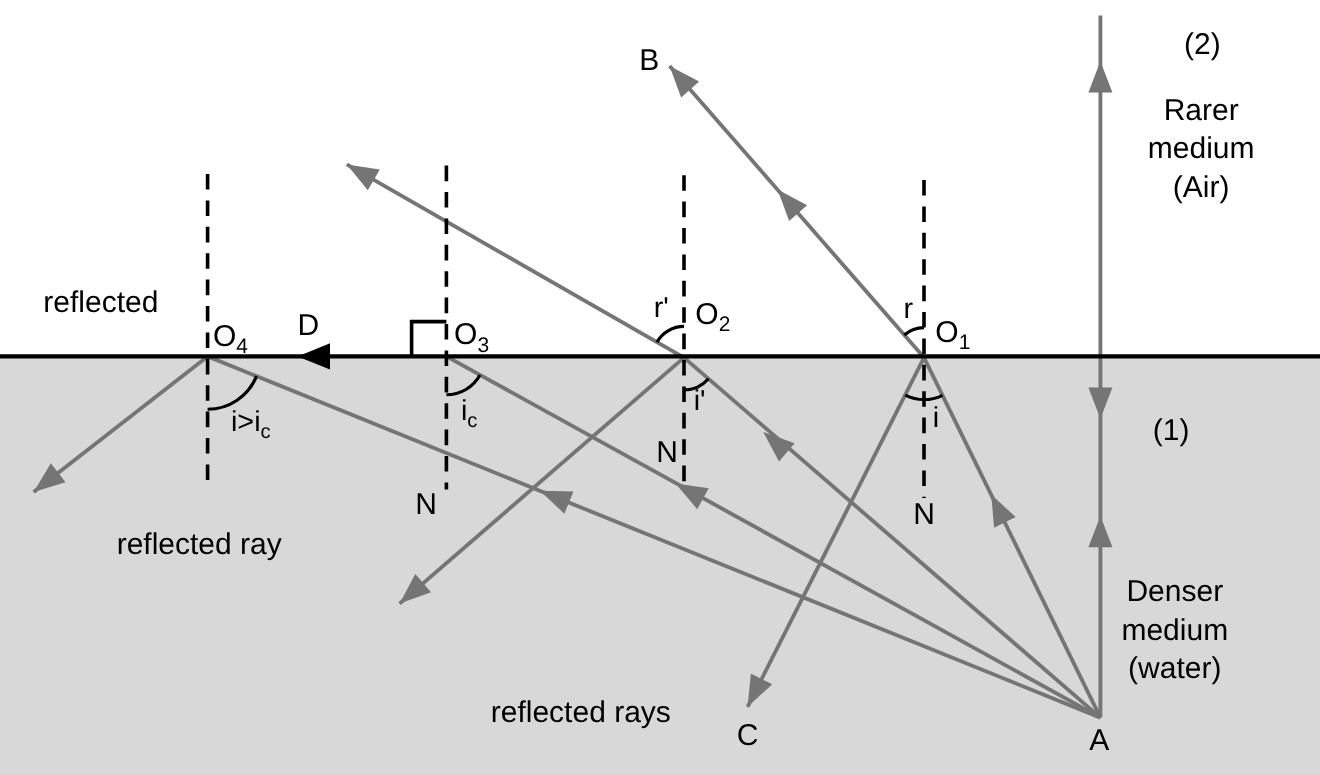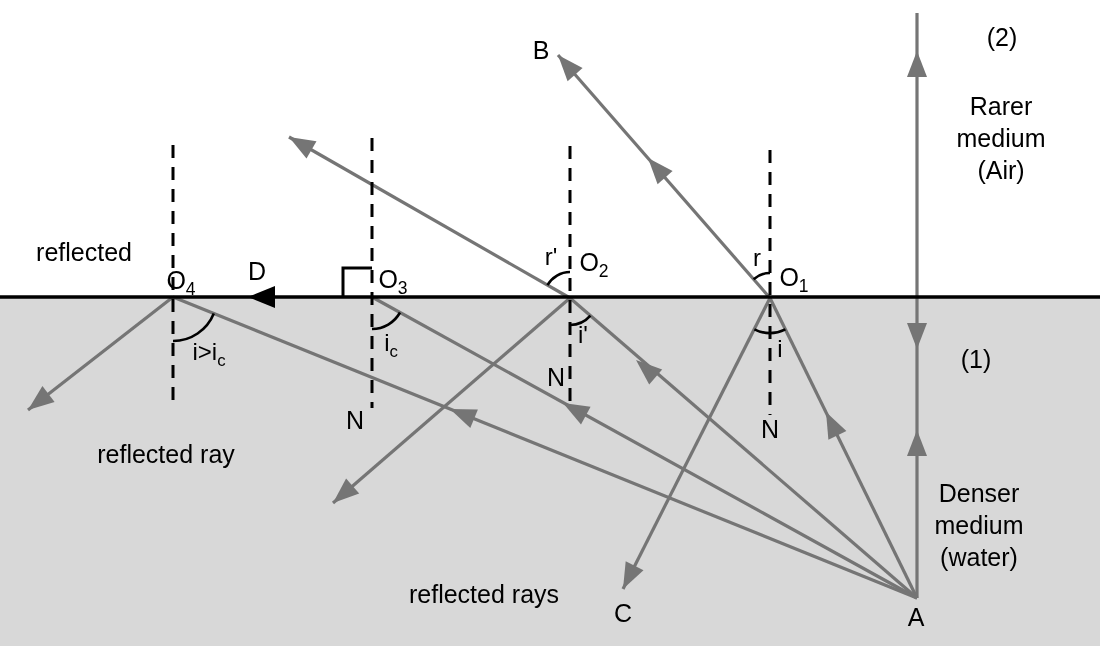--- a/index.html
+++ b/index.html
@@ -77,42 +77,42 @@
     <path class="ink arc" d="M 570 325 A 27 27 0 0 0 590.4 315.7"></path>
     <path class="ink arc" d="M 372 329 A 32 32 0 0 0 400 312.5"></path>
     <path class="ink arc" d="M 173 341 A 44 44 0 0 0 213.8 313.5"></path>
   </svg>
 
   <div class="lbl" style="left:84px;top:252px">
     <div>reflected</div>
   </div>
 
   <div class="lbl" style="left:1002px;top:37px">(2)</div>
-  <div class="lbl" style="left:1001px;top:138px">
+  <div class="lbl" style="left:1001px;top:124px">
     <div>Rarer</div>
     <div>medium</div>
     <div>(Air)</div>
   </div>
 
   <div class="lbl" style="left:976px;top:359px">(1)</div>
   <div class="lbl" style="left:979px;top:525px">
     <div>Denser</div>
     <div>medium</div>
     <div>(water)</div>
   </div>
 
   <div class="lbl" style="left:541px;top:50px">B</div>
   <div class="lbl" style="left:623px;top:613px">C</div>
   <div class="lbl" style="left:257px;top:271px">D</div>
   <div class="lbl" style="left:916px;top:617px">A</div>
 
   <div class="lbl" style="left:794px;top:277px"><span>O</span><sub>1</sub></div>
   <div class="lbl" style="left:594px;top:262px"><span>O</span><sub>2</sub></div>
   <div class="lbl" style="left:393px;top:279px"><span>O</span><sub>3</sub></div>
-  <div class="lbl" style="left:181px;top:280px"><span>O</span><sub>4</sub></div>
+  <div class="lbl" style="left:192px;top:280px"><span>O</span><sub>4</sub></div>
 
   <div class="lbl small" style="left:757px;top:258px">r</div>
   <div class="lbl small" style="left:551px;top:257px">r'</div>
   <div class="lbl small" style="left:780px;top:349px">i</div>
   <div class="lbl small" style="left:583px;top:335px">i'</div>
   <div class="lbl small" style="left:391px;top:343px"><span>i</span><sub>c</sub></div>
   <div class="lbl small" style="left:209px;top:352px"><span>i&gt;i</span><sub>c</sub></div>
 
   <div class="lbl" style="left:770px;top:429px">N</div>
   <div class="lbl" style="left:556px;top:377px">N</div>

